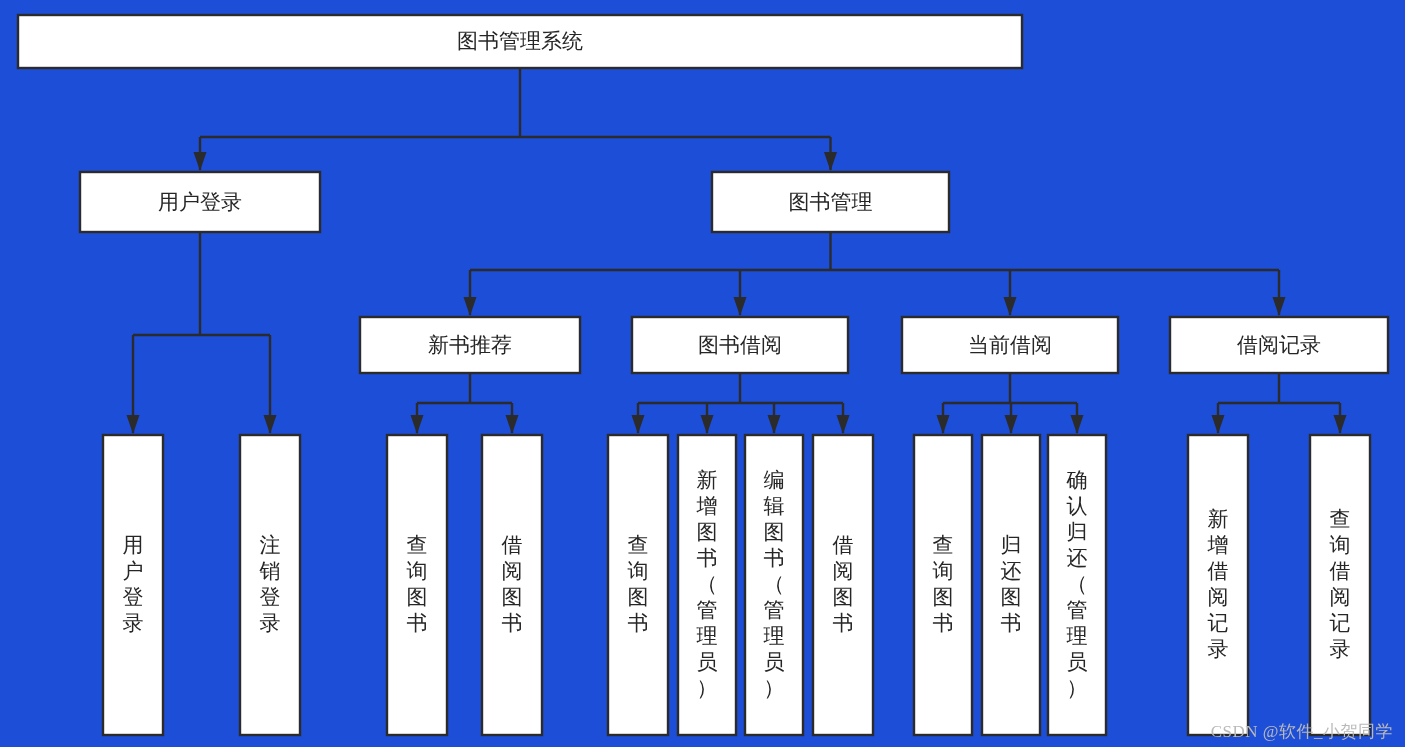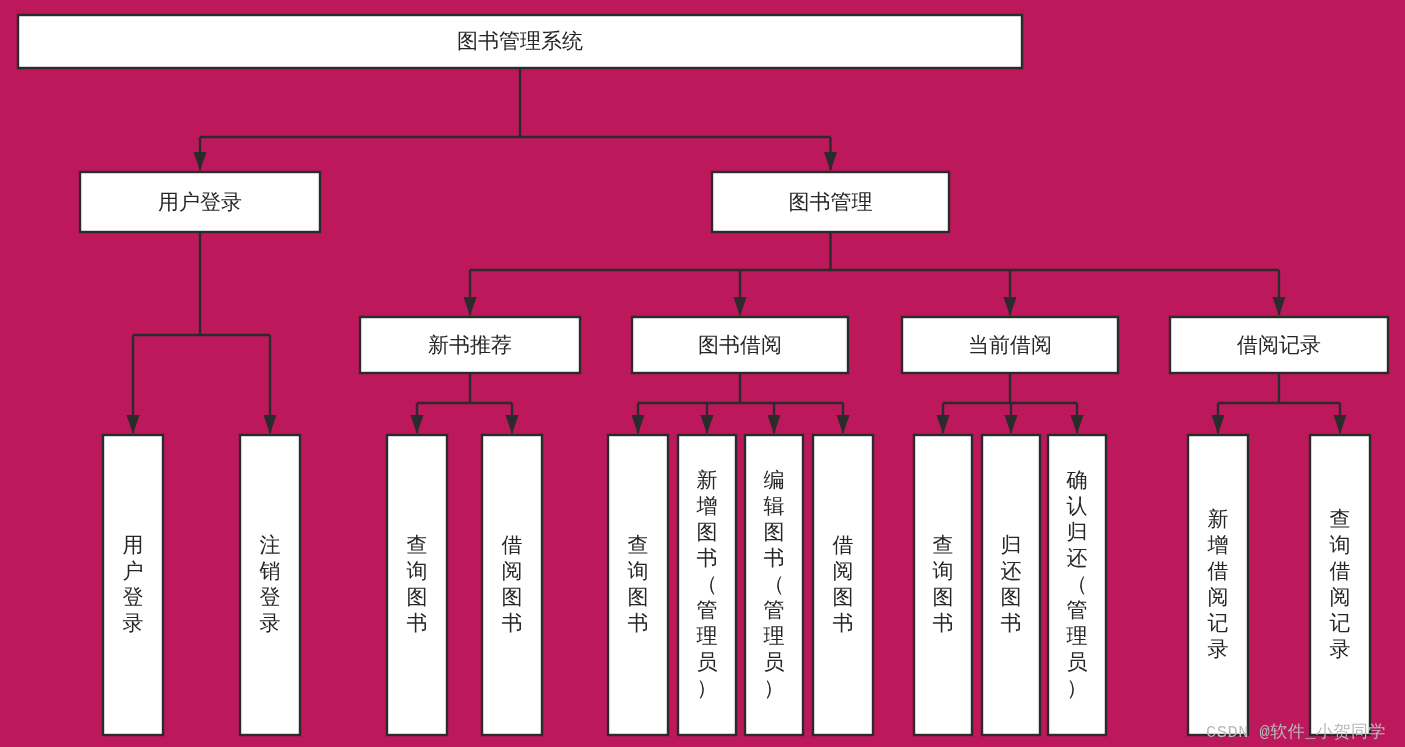--- a/index.html
+++ b/index.html
@@ -8,21 +8,21 @@
     padding: 0;
     background: #ffffff;
   }
   body {
     font-family: "Liberation Sans", "DejaVu Sans", sans-serif;
   }
   #diagram-root {
     position: relative;
     width: 1405px;
     height: 747px;
-    background: #be185d;
+    background: #1d4ed8;
     overflow: hidden;
   }
   svg#tree-svg {
     position: absolute;
     left: 0;
     top: 0;
     width: 1405px;
     height: 747px;
     display: block;
   }
@@ -48,25 +48,25 @@
     dominant-baseline: middle;
   }
   .label-h {
     font-size: 21px;
   }
   .label-v {
     font-size: 21px;
   }
   .watermark {
     position: absolute;
-    right: 19px;
+    right: 12px;
     bottom: 4px;
     font-size: 17px;
     color: #b9b9b9;
-    font-family: Liberation Mono, monospace;
+    font-family: Liberation Serif, serif;
     white-space: nowrap;
     letter-spacing: 0.5px;
     user-select: none;
   }
 </style>
 </head>
 <body>
 
 <div id="diagram-root">
   <svg id="tree-svg" viewBox="0 0 1405 747" xmlns="http://www.w3.org/2000/svg">

